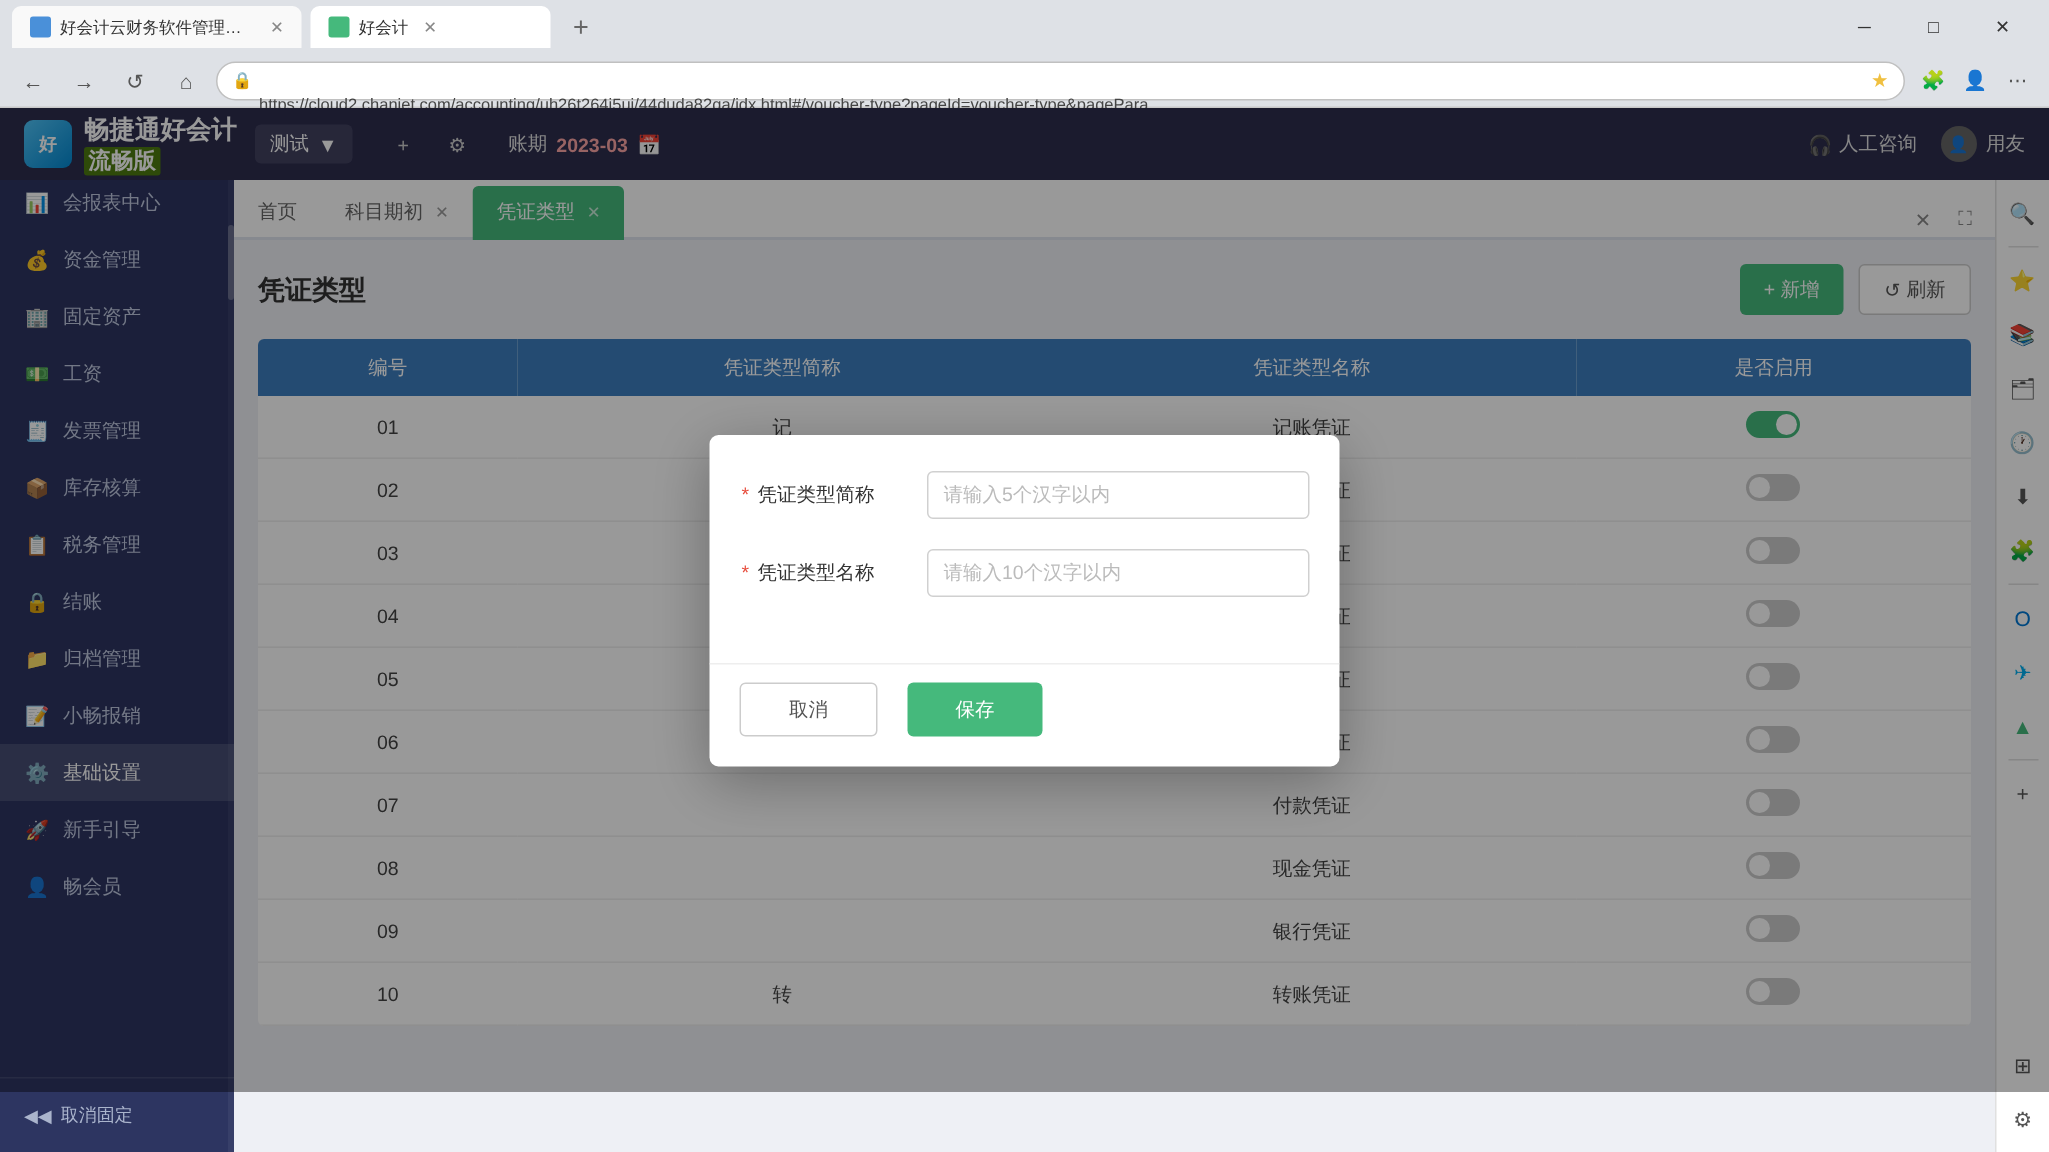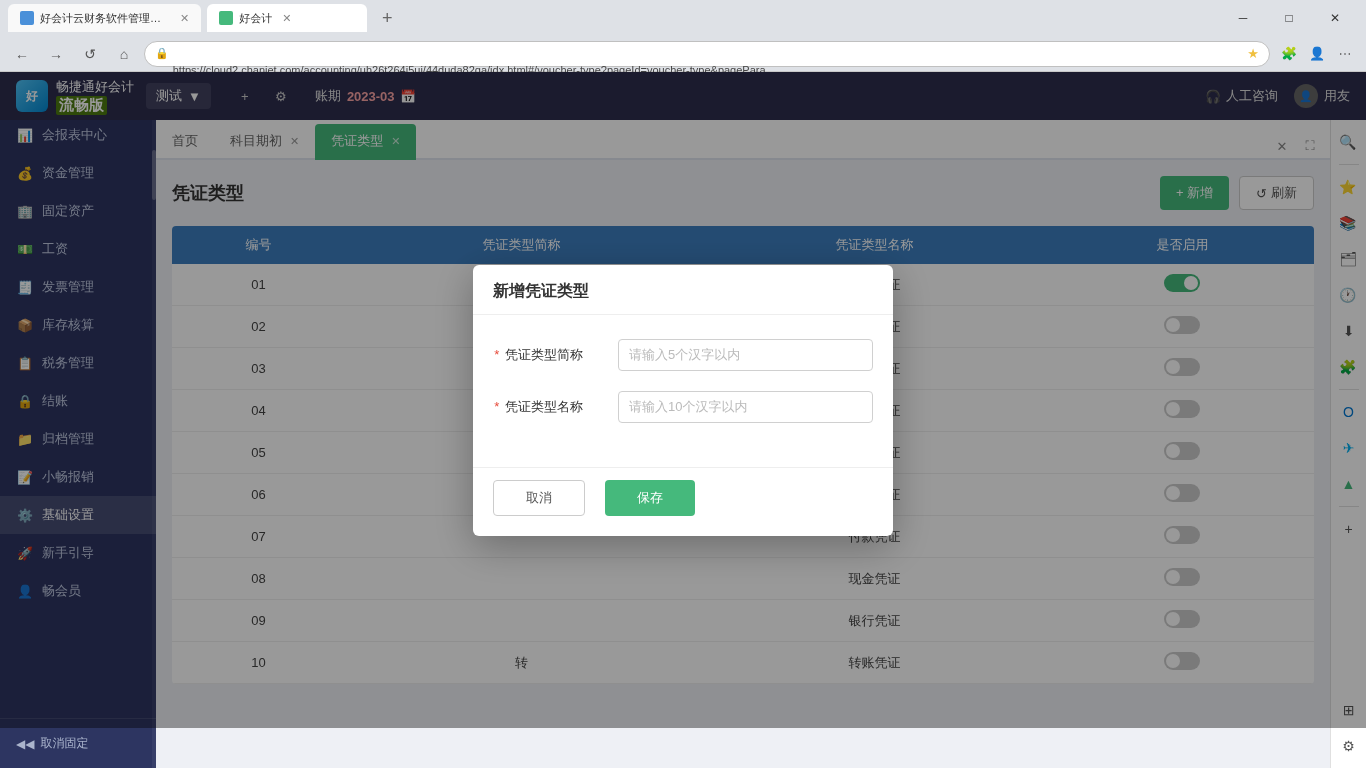--- a/index.html
+++ b/index.html
@@ -153,21 +153,21 @@
     <button class="addr-btn">⋯</button>
   </div>
 </div>
 
 <div class="app-container">
 
   <div class="app-topbar">
     <div class="app-logo">
       <div class="logo-icon">好</div>
       <div>
-        <div style="font-size:13px;font-weight:normal;color:#fff;">畅捷通好会计</div>
+        <div style="font-size:17px;font-weight:bold;color:#fff;">畅捷通好会计</div>
         <div style="font-size:15px;background:#4d7c0f;color:white;border-radius:2px;padding:0 3px;display:inline-block;">流畅版</div>
       </div>
     </div>
     <div class="company-selector">
       <span>测试</span>
       <span>▼</span>
     </div>
     <div class="topbar-actions">
       <div class="topbar-icon-btn">+</div>
       <div class="topbar-icon-btn">⚙</div>
@@ -401,23 +401,20 @@
       <div class="rs-btn rs-bottom">+</div>
       <div style="flex:1;"></div>
       <div class="rs-btn">⊞</div>
       <div class="rs-btn">⚙</div>
     </div>
   </div>
 </div>
 
 <div class="modal-overlay">
   <div class="modal">
-    <div class="modal-header">
-      <span>新增凭证类型</span>
-    </div>
     <div class="modal-body">
       <div class="form-row">
         <label class="form-label">
           <span class="required">*</span>
           <span>凭证类型简称</span>
         </label>
         <input class="form-input" type="text" placeholder="请输入5个汉字以内" style="">
       </div>
       <div class="form-row">
         <label class="form-label">

